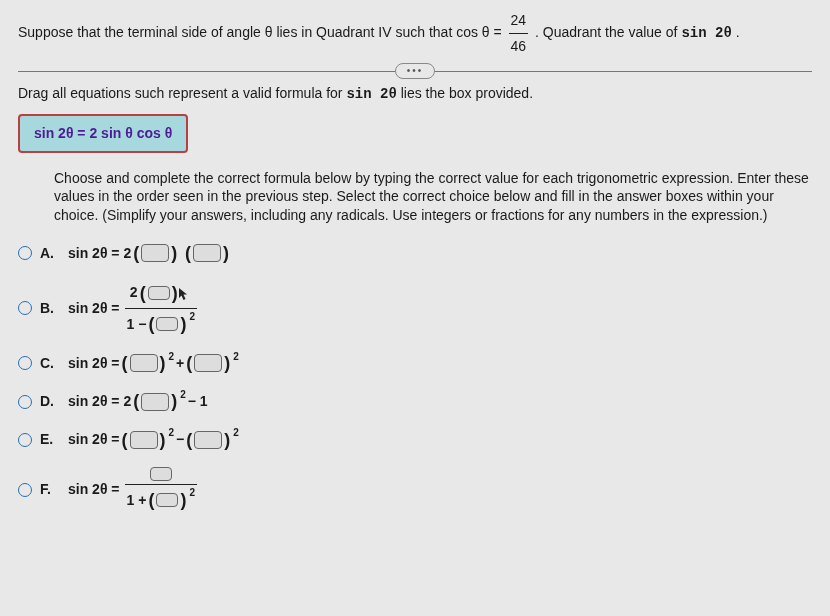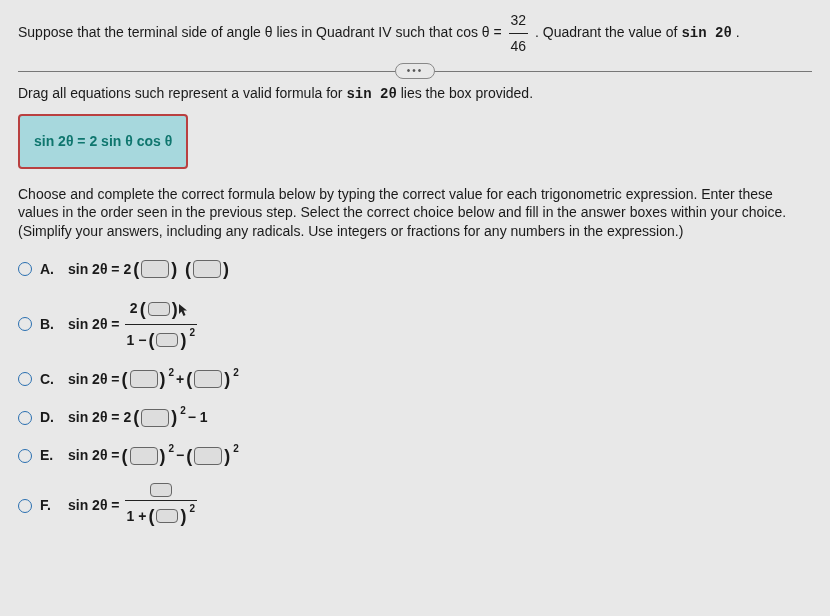--- a/index.html
+++ b/index.html
@@ -39,27 +39,27 @@
       font-size: 10px;
       letter-spacing: 2px;
       color: #555;
     }
     .drag-instruction { margin-bottom: 10px; }
     .formula-chip {
       display: inline-block;
       background: #a7d8dd;
       border: 2px solid #b94040;
       border-radius: 4px;
-      padding: 16px 14px;
+      padding: 8px 14px;
       font-weight: bold;
       font-size: 14px;
       margin-bottom: 16px;
-      color: #0f766e;
-    }
-    .choice-instruction { margin-bottom: 16px; }
+      color: #4c1d95;
+    }
+    .choice-instruction { margin-bottom: 16px; margin-left: 36px; }
     .choice-row {
       display: flex;
       align-items: center;
       margin-bottom: 14px;
       gap: 8px;
     }
     .radio {
       width: 14px;
       height: 14px;
       border: 1.5px solid #2a6fb0;
@@ -112,21 +112,21 @@
     }
   </style>
 </head>
 <body>
 
 
 
 <div class="problem-statement">
   <span>Suppose that the terminal side of angle θ lies in Quadrant IV such that cos θ = </span>
   <span class="frac">
-    <span class="num">32</span>
+    <span class="num">24</span>
     <span class="bar"></span>
     <span class="den">46</span>
   </span>
   <span>. Quadrant the value of </span>
   <span class="bold">sin 2θ</span>
   <span>.</span>
 </div>
 
 <div class="hr-wrap">
   <hr class="hr-line">

